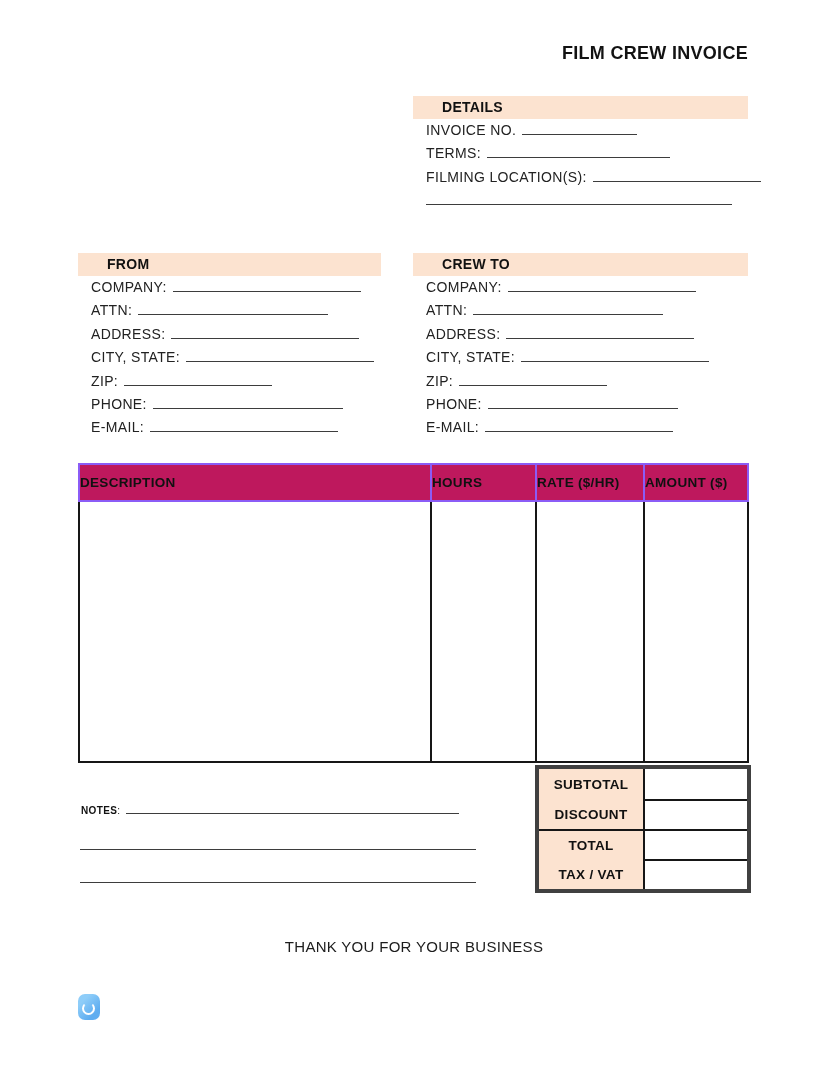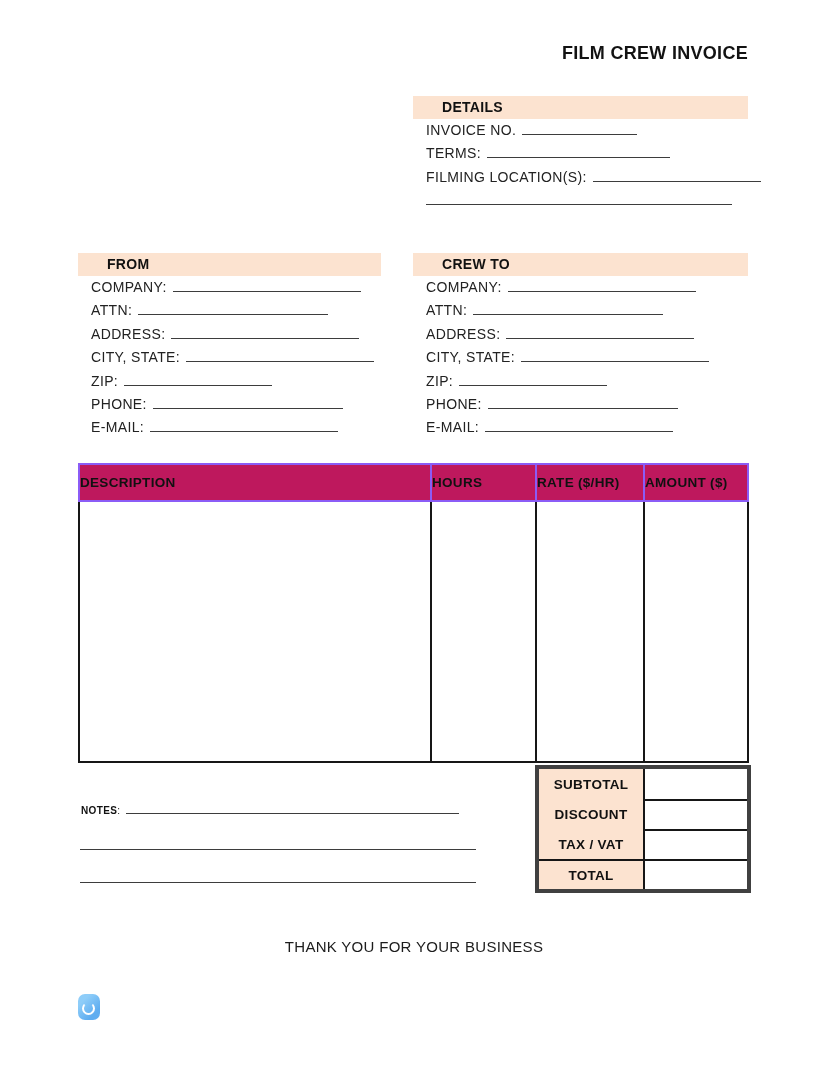--- a/index.html
+++ b/index.html
@@ -177,28 +177,28 @@
 
   <div class="totals">
     <div class="trow">
       <div class="tlab">SUBTOTAL</div>
       <div class="tval"></div>
     </div>
     <div class="trow mid">
       <div class="tlab">DISCOUNT</div>
       <div class="tval"></div>
     </div>
+    <div class="trow total">
+      <div class="tlab">TOTAL</div>
+      <div class="tval"></div>
+    </div>
     <div class="trow mid">
       <div class="tlab">TAX / VAT</div>
       <div class="tval"></div>
     </div>
-    <div class="trow total">
-      <div class="tlab">TOTAL</div>
-      <div class="tval"></div>
-    </div>
   </div>
 
   <div class="notes-row">
     <b>NOTES</b><span>:</span><span class="uline" style="width:333px"></span>
   </div>
   <div class="notes-line nl2"></div>
   <div class="notes-line nl3"></div>
 
   <div class="thanks">THANK YOU FOR YOUR BUSINESS</div>
 

